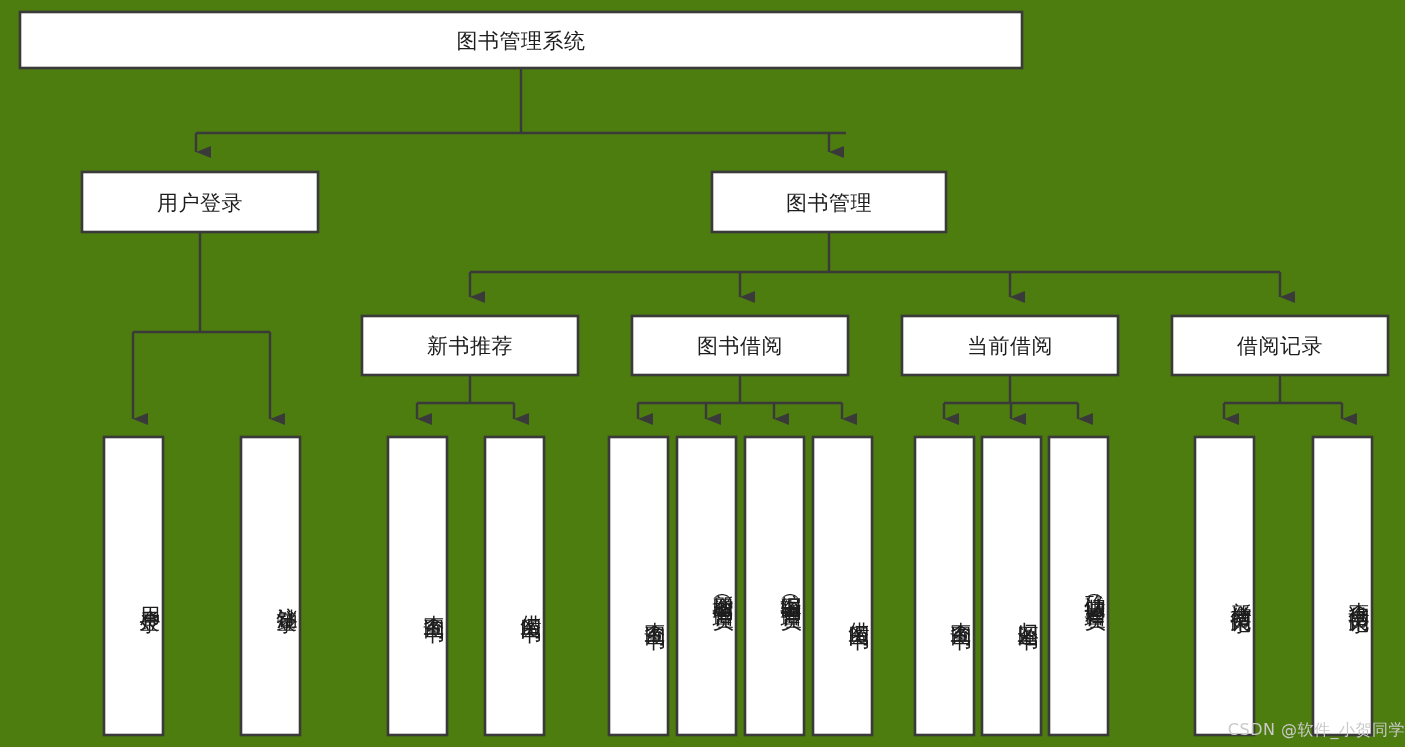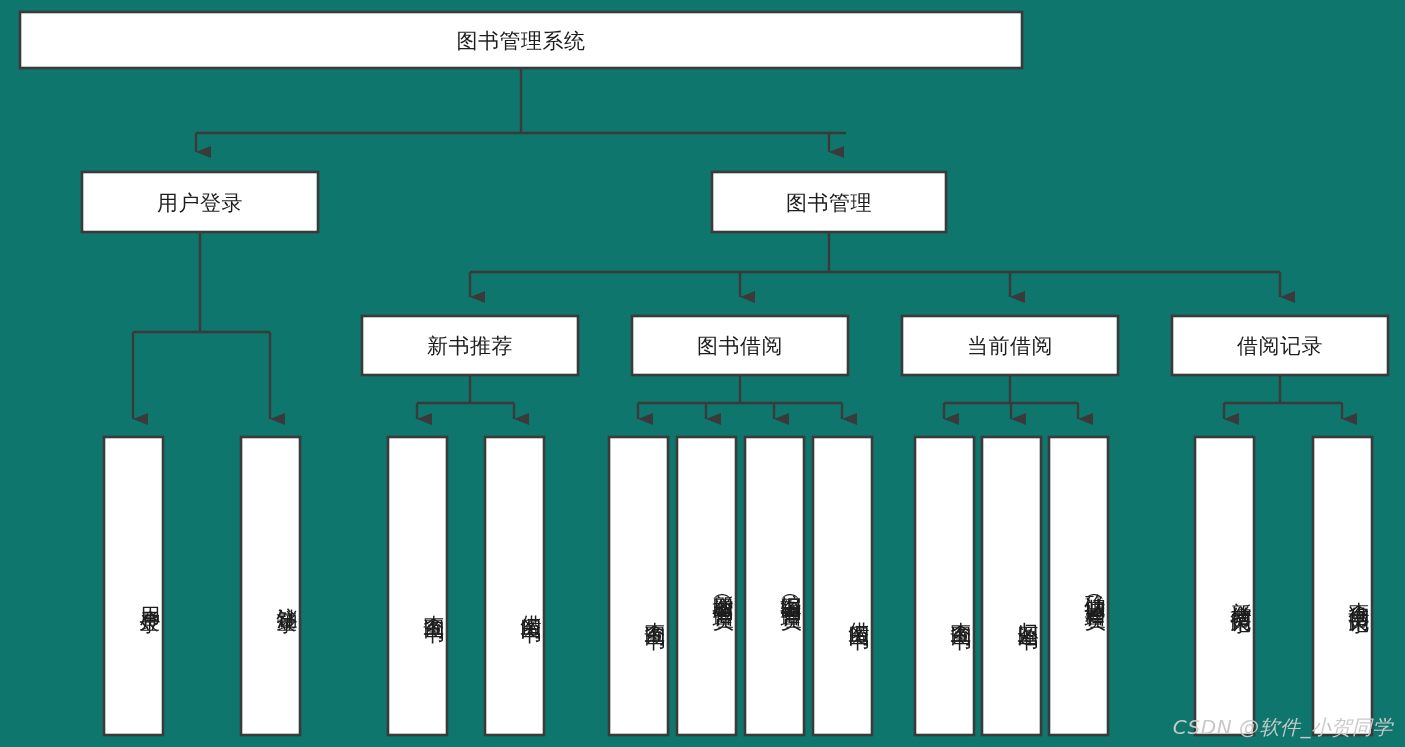--- a/index.html
+++ b/index.html
@@ -11,21 +11,21 @@
   body {
     width: 1405px;
     height: 747px;
     overflow: hidden;
     font-family: "DejaVu Sans", "Liberation Sans", sans-serif;
   }
   #diagram-root {
     position: relative;
     width: 1405px;
     height: 747px;
-    background: #0f766e;
+    background: #4d7c0f;
   }
   svg#tree-svg {
     position: absolute;
     left: 0;
     top: 0;
     width: 1405px;
     height: 747px;
     display: block;
   }
   .node-box {
@@ -63,28 +63,27 @@
     letter-spacing: 2.5px;
     white-space: nowrap;
     text-align: center;
     display: flex;
     align-items: flex-start;
     justify-content: center;
     pointer-events: none;
   }
   .watermark {
     position: absolute;
-    right: 12px;
+    right: 0;
     bottom: 6px;
     font-family: "DejaVu Sans", "Liberation Sans", sans-serif;
-    font-size: 20px;
+    font-size: 16px;
     color: #c9c9c9;
     letter-spacing: 0.5px;
     white-space: nowrap;
-    font-style: italic;
   }
 </style>
 </head>
 <body>
 
 <div id="diagram-root">
 
   <svg id="tree-svg" viewBox="0 0 1405 747">
     <defs>
       <marker id="arrowdown" markerWidth="14" markerHeight="16" refX="7" refY="15" orient="auto" markerUnits="userSpaceOnUse">

